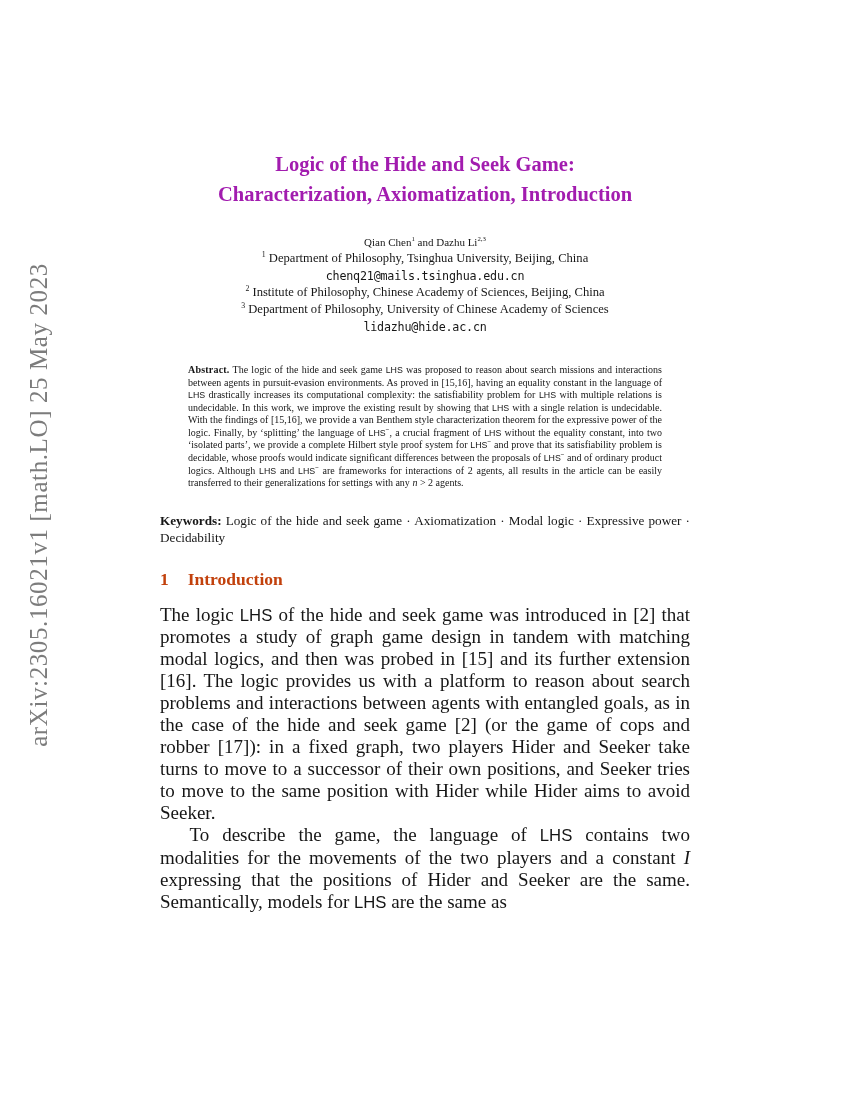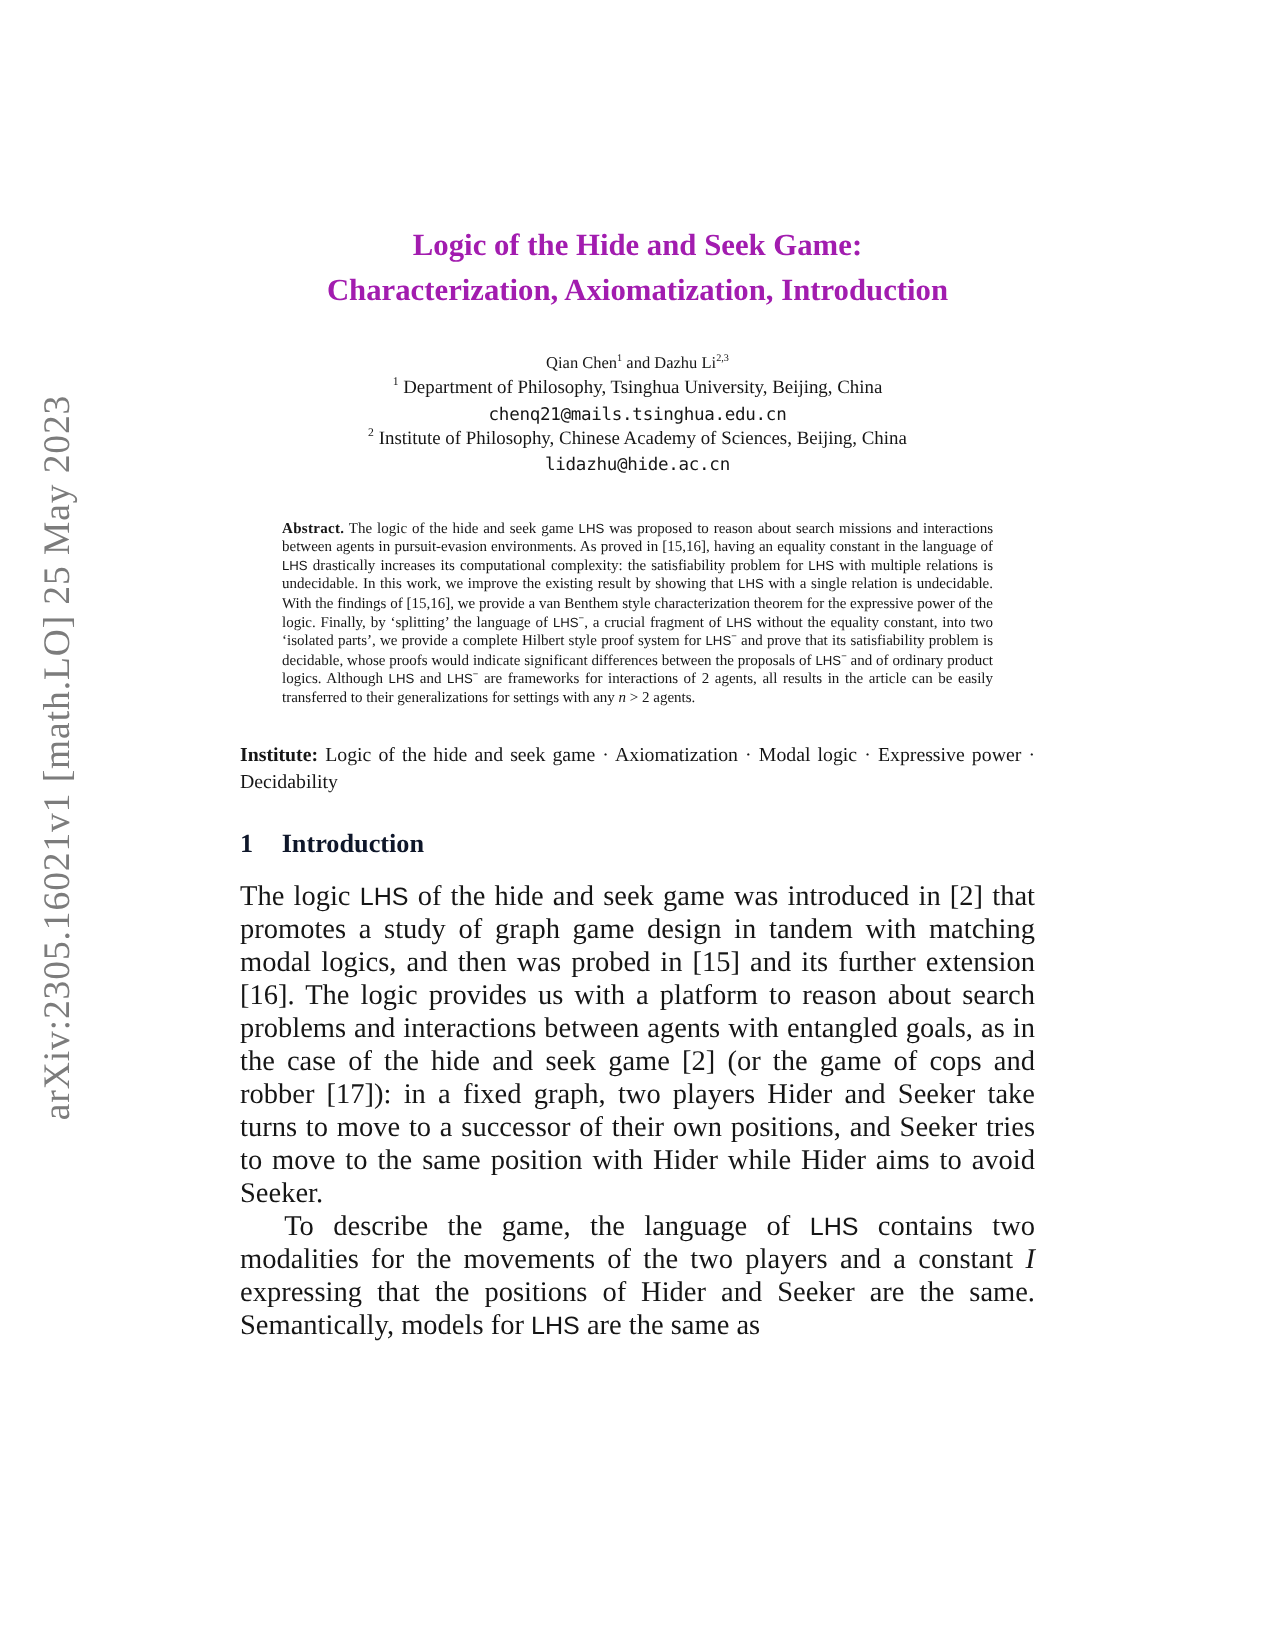--- a/index.html
+++ b/index.html
@@ -62,21 +62,21 @@
   .keywords {
     margin-top: 22px;
     font-size: 13.2px;
     line-height: 1.3;
     text-align: justify;
   }
   .section-heading {
     margin: 23px 0 0 0;
     font-size: 17.5px;
     font-weight: bold;
-    color: #0f172a;
+    color: #c2410c;
   }
   .section-heading .num { margin-right: 19px; }
   .para {
     margin: 14px 0 0 0;
     font-size: 19px;
     line-height: 1.16;
     text-align: justify;
   }
   .para.indent { margin-top: 0; text-indent: 1.55em; }
   .sf { font-family: "Liberation Sans", sans-serif; font-size: 0.88em; }
@@ -94,26 +94,27 @@
     <span class="tline">Logic of the Hide and Seek Game:</span>
     <span class="tline">Characterization, Axiomatization, Introduction</span>
   </h1>
 
   <div class="authors">Qian Chen<sup>1</sup> and Dazhu Li<sup>2,3</sup></div>
 
   <div class="affiliations">
     <div><sup>1</sup> Department of Philosophy, Tsinghua University, Beijing, China</div>
     <div class="tt">chenq21@mails.tsinghua.edu.cn</div>
     <div><sup>2</sup> Institute of Philosophy, Chinese Academy of Sciences, Beijing, China</div>
+    <div><sup>3</sup> Department of Philosophy, University of Chinese Academy of Sciences</div>
     <div class="tt">lidazhu@hide.ac.cn</div>
   </div>
 
   <div class="abstract"><b>Abstract.</b> The logic of the hide and seek game <span class="sf">LHS</span> was proposed to reason about search missions and interactions between agents in pursuit-evasion environments. As proved in [15,16], having an equality constant in the language of <span class="sf">LHS</span> drastically increases its computational complexity: the satisfiability problem for <span class="sf">LHS</span> with multiple relations is undecidable. In this work, we improve the existing result by showing that <span class="sf">LHS</span> with a single relation is undecidable. With the findings of [15,16], we provide a van Benthem style characterization theorem for the expressive power of the logic. Finally, by ‘splitting’ the language of <span class="sf">LHS<sup>−</sup></span>, a crucial fragment of <span class="sf">LHS</span> without the equality constant, into two ‘isolated parts’, we provide a complete Hilbert style proof system for <span class="sf">LHS<sup>−</sup></span> and prove that its satisfiability problem is decidable, whose proofs would indicate significant differences between the proposals of <span class="sf">LHS<sup>−</sup></span> and of ordinary product logics. Although <span class="sf">LHS</span> and <span class="sf">LHS<sup>−</sup></span> are frameworks for interactions of 2 agents, all results in the article can be easily transferred to their generalizations for settings with any <i>n</i> &gt; 2 agents.</div>
 
-  <div class="keywords"><b>Institute:</b> Logic of the hide and seek game · Axiomatization · Modal logic · Expressive power · Decidability</div>
+  <div class="keywords"><b>Keywords:</b> Logic of the hide and seek game · Axiomatization · Modal logic · Expressive power · Decidability</div>
 
   <h2 class="section-heading">
     <span class="num">1</span><span>Introduction</span>
   </h2>
 
   <p class="para">The logic <span class="sf">LHS</span> of the hide and seek game was introduced in [2] that promotes a study of graph game design in tandem with matching modal logics, and then was probed in [15] and its further extension [16]. The logic provides us with a platform to reason about search problems and interactions between agents with entangled goals, as in the case of the hide and seek game [2] (or the game of cops and robber [17]): in a fixed graph, two players Hider and Seeker take turns to move to a successor of their own positions, and Seeker tries to move to the same position with Hider while Hider aims to avoid Seeker.</p>
   <p class="para indent">To describe the game, the language of <span class="sf">LHS</span> contains two modalities for the movements of the two players and a constant <i>I</i> expressing that the positions of Hider and Seeker are the same. Semantically, models for <span class="sf">LHS</span> are the same as</p>
 
 </div>
 

